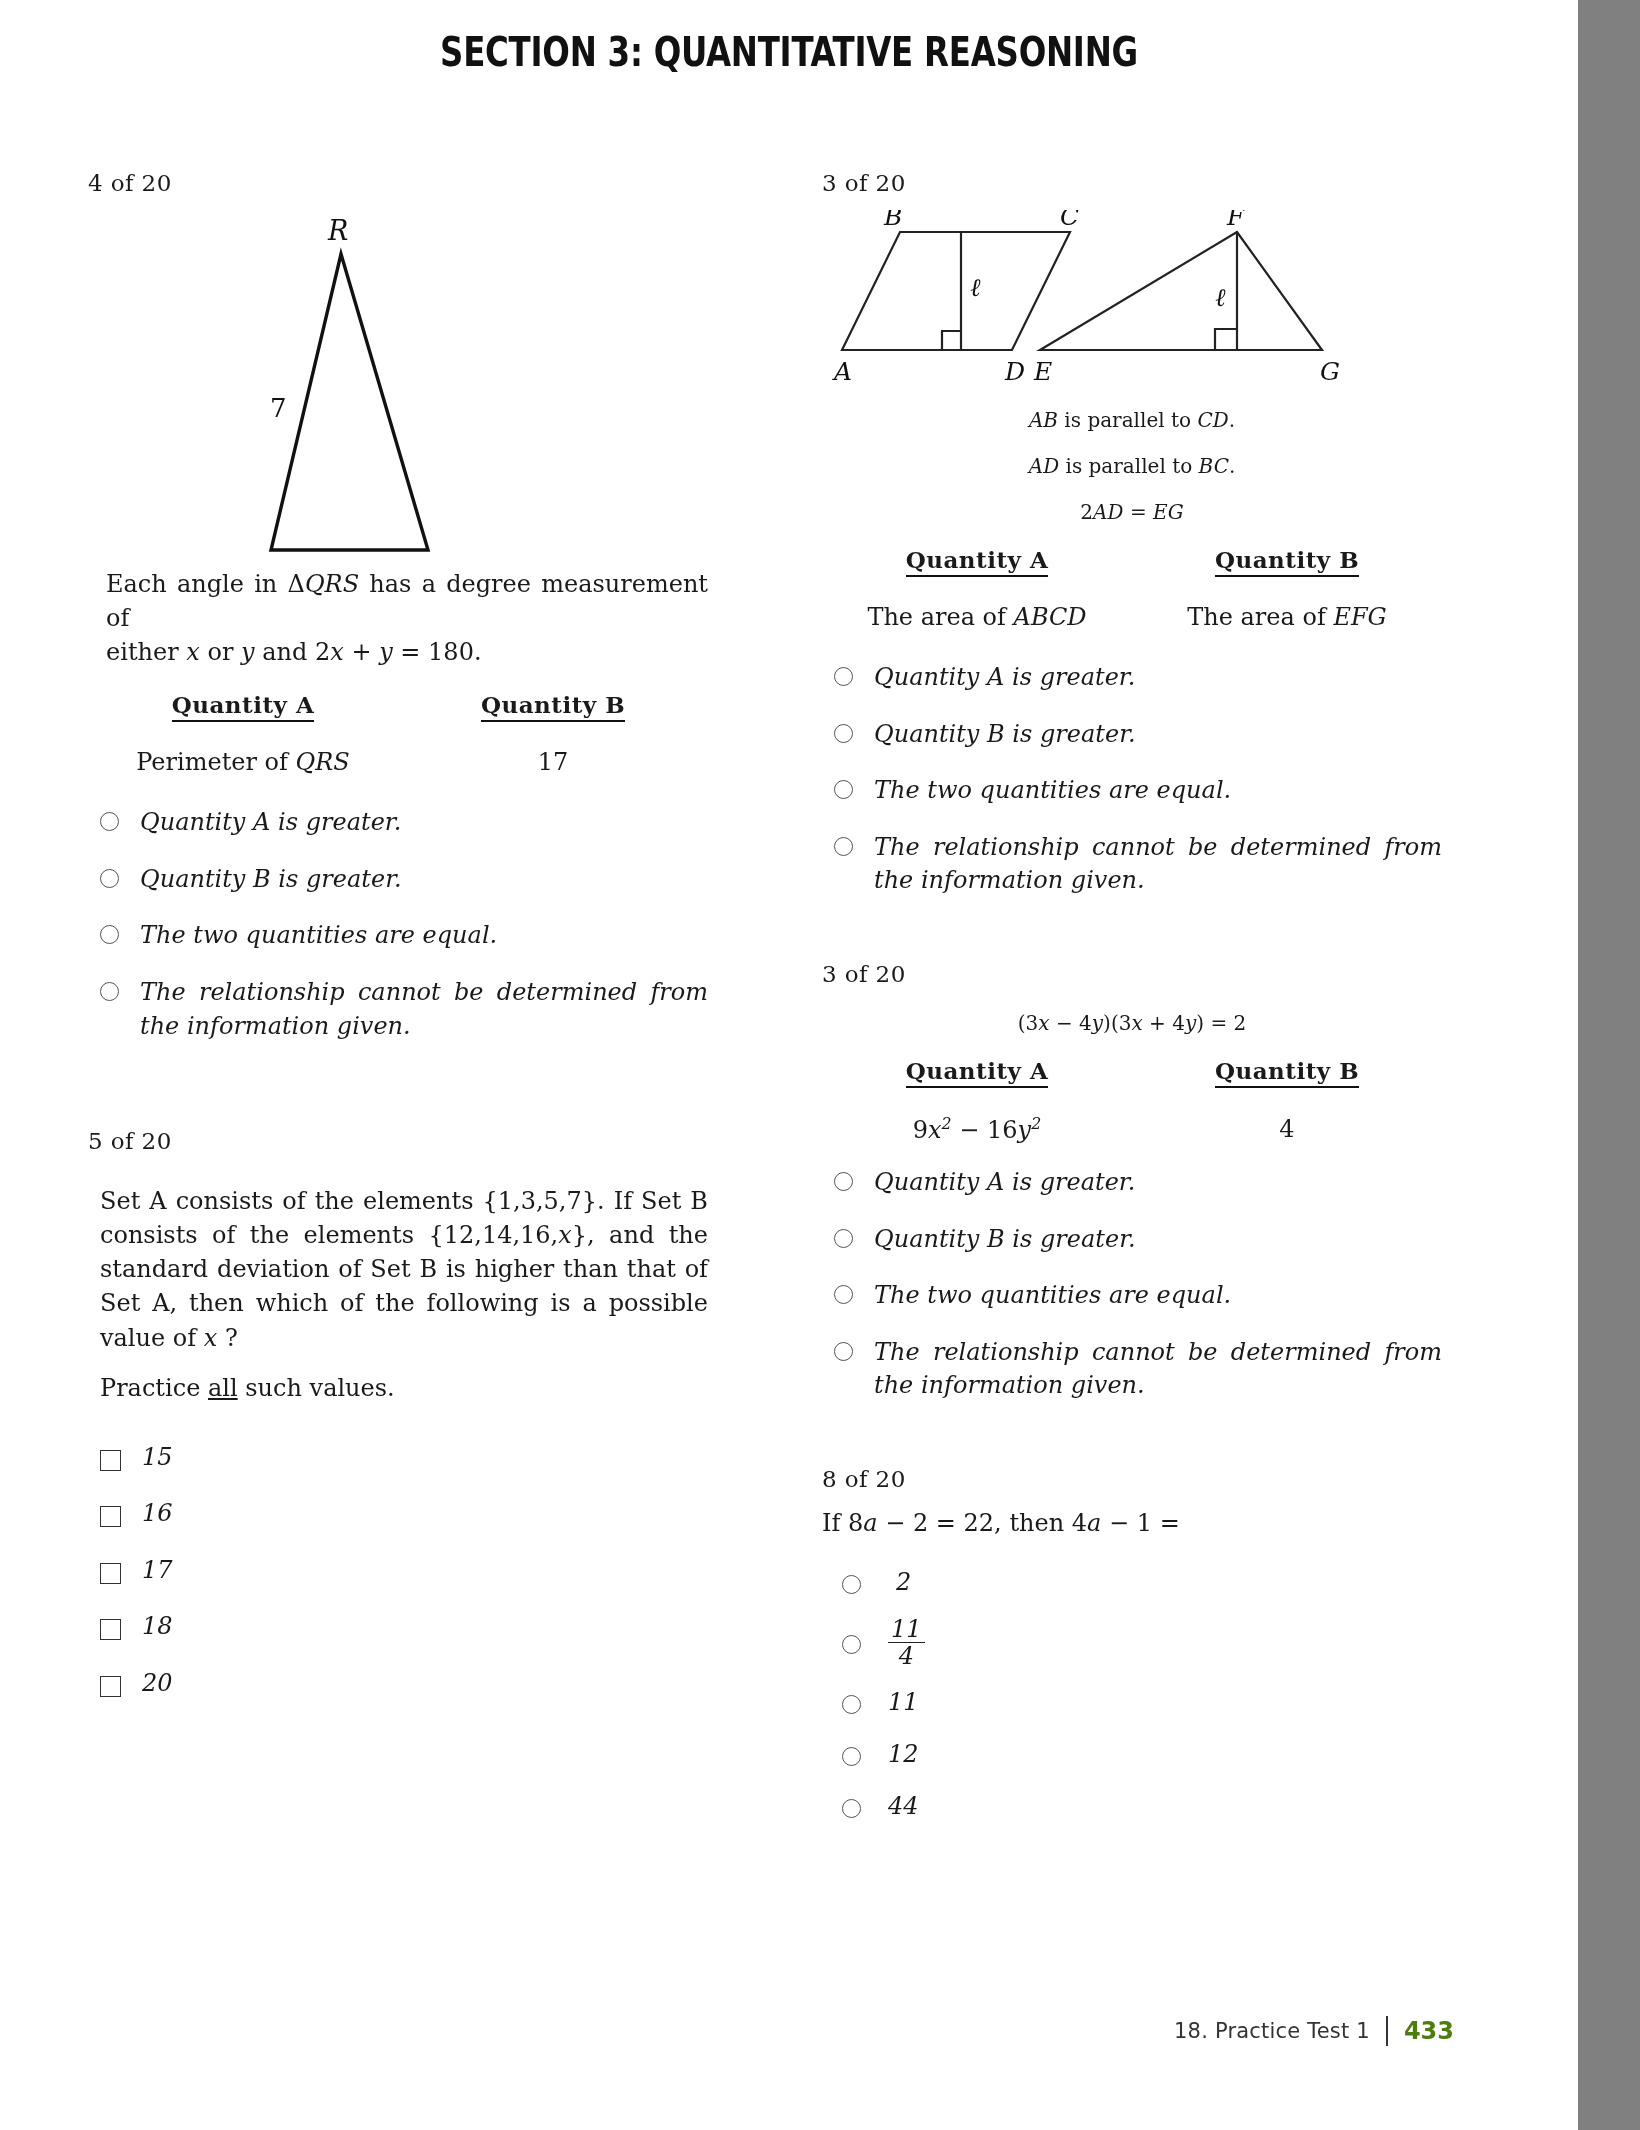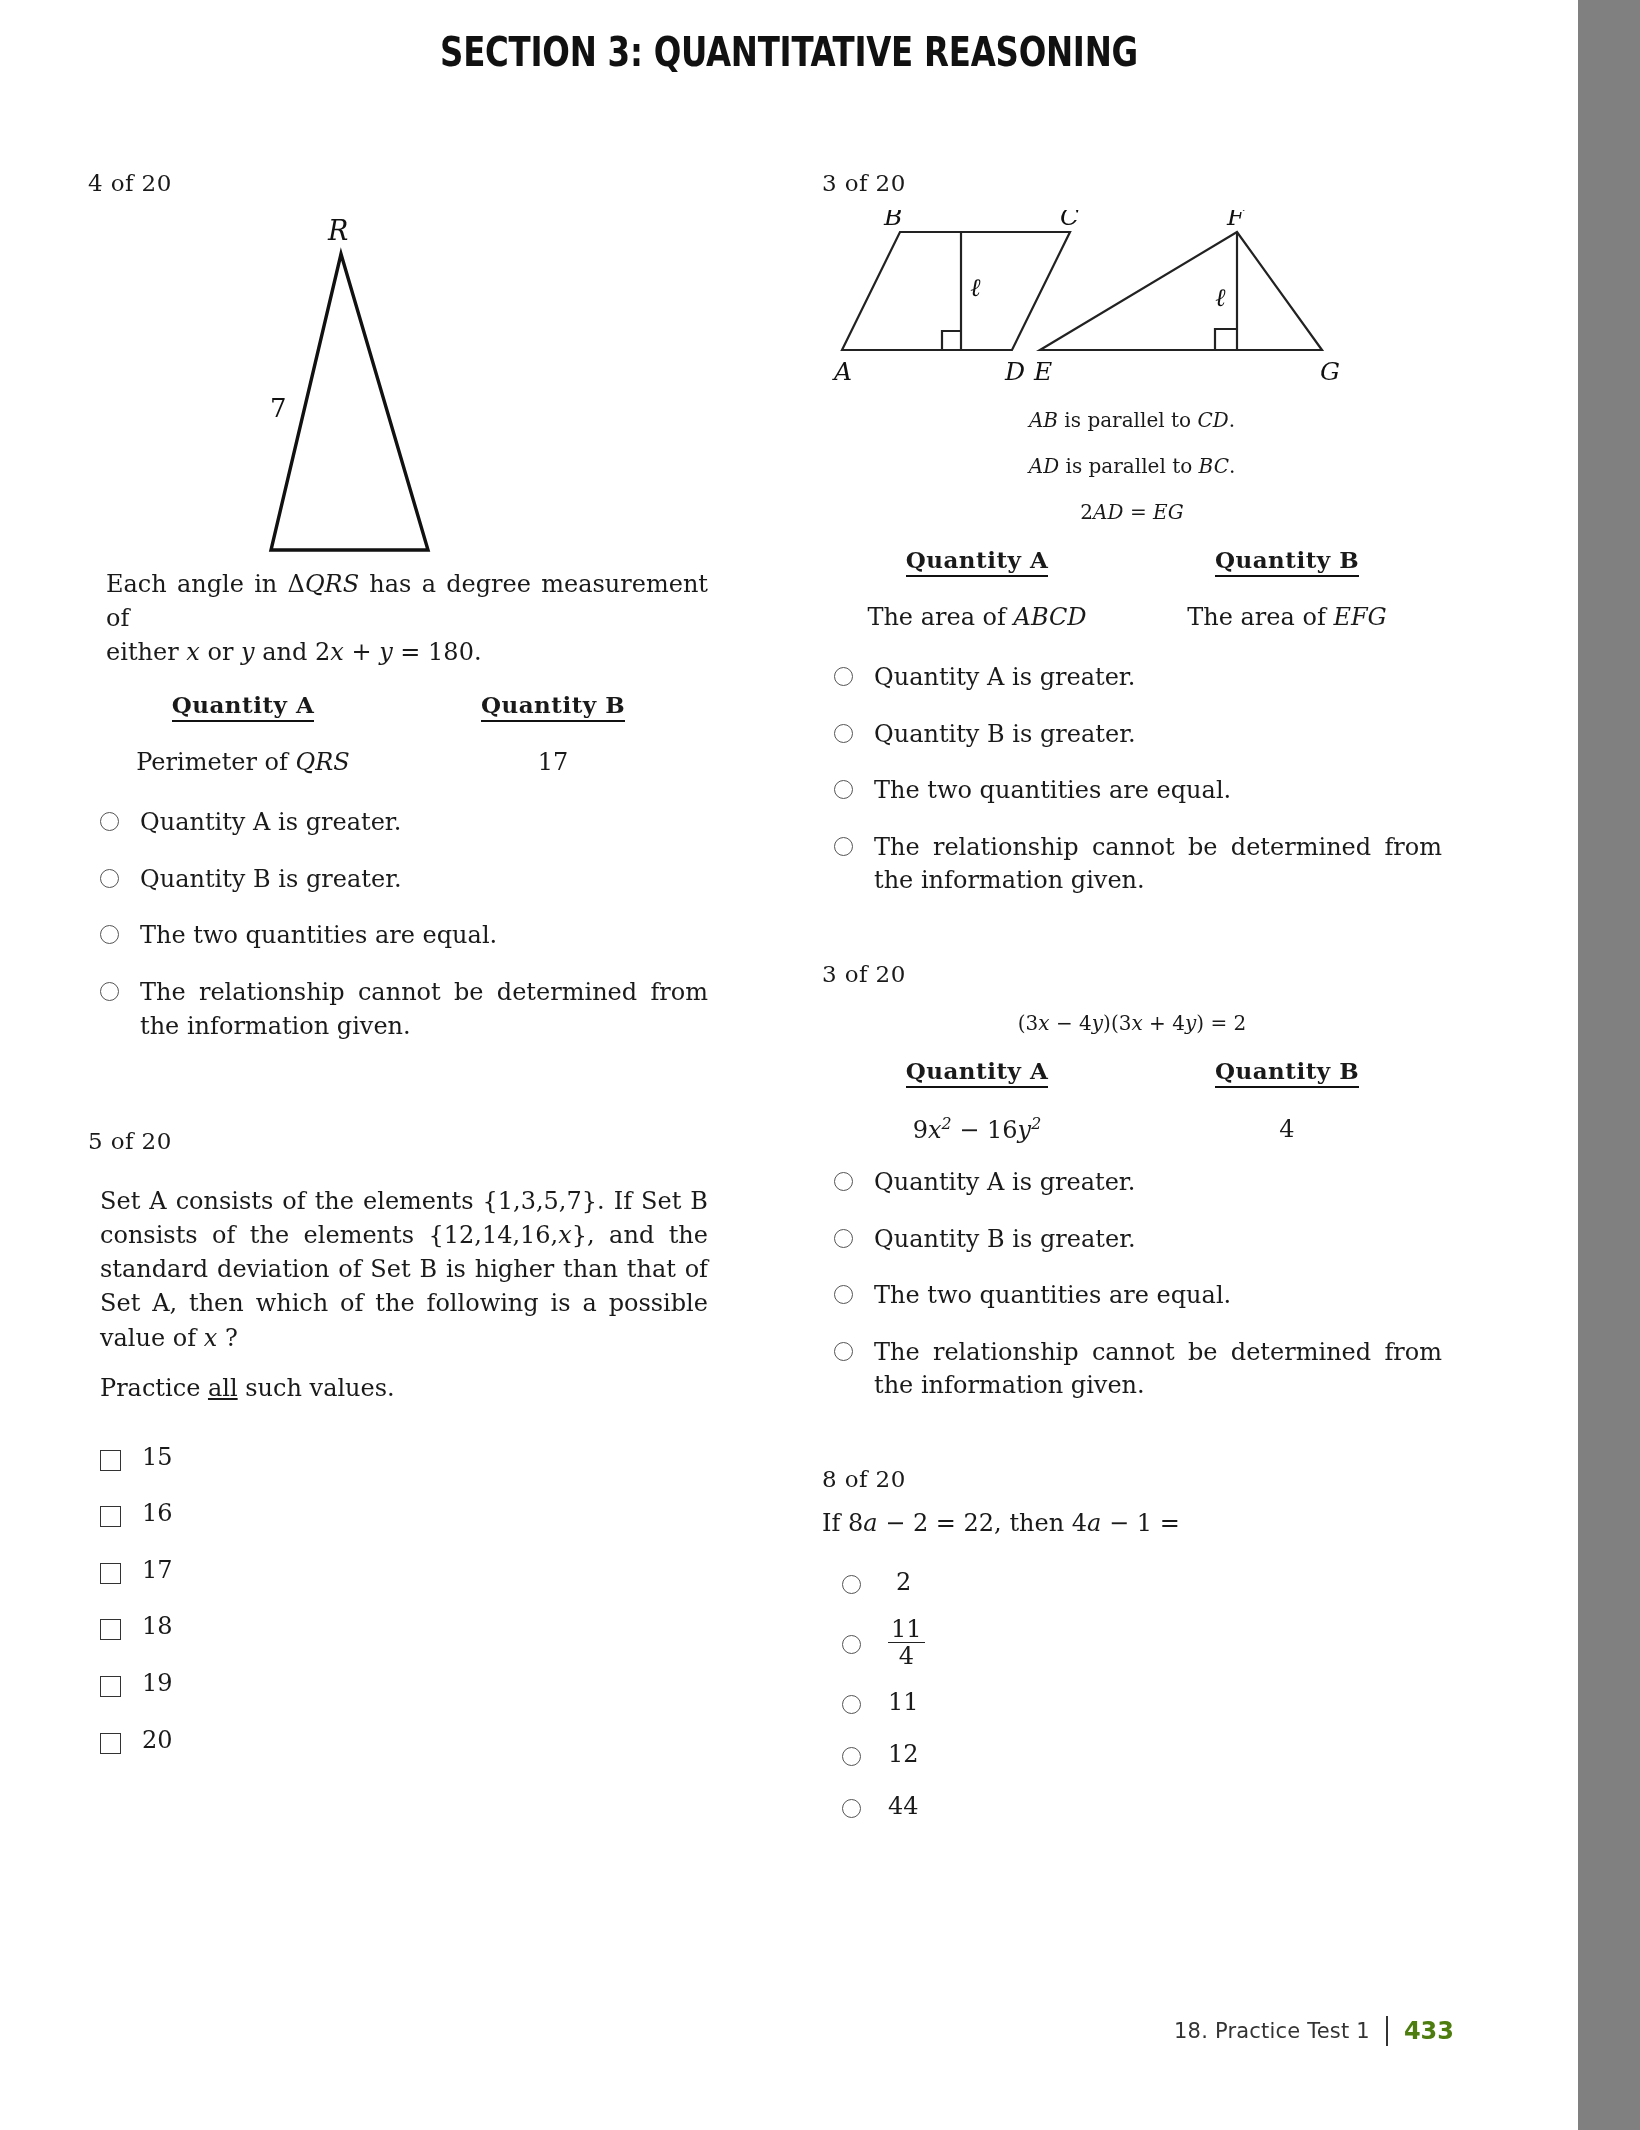--- a/index.html
+++ b/index.html
@@ -108,20 +108,21 @@
 
   
   .options {
     margin-top: 30px;
     margin-left: 12px;
   }
   .opt {
     display: flex;
     align-items: flex-start;
     margin-bottom: 23px;
+    font-style: italic;
   }
   .opt .bullet {
     flex: 0 0 auto;
     margin-right: 21px;
     margin-top: 6px;
   }
   .circ {
     display: block;
     width: 17px;
     height: 17px;
@@ -300,26 +301,20 @@
         <div class="opt narrow center-bullet">
           <span class="bullet">
               <span class="sq"></span>
             </span>
           <span class="otext">18</span>
         </div>
         <div class="opt narrow center-bullet">
           <span class="bullet">
               <span class="sq"></span>
             </span>
-          <span class="otext">19</span>
-        </div>
-        <div class="opt narrow center-bullet">
-          <span class="bullet">
-              <span class="sq"></span>
-            </span>
           <span class="otext">20</span>
         </div>
       </div>
     </div>
 
   </div>
 
   <div class="col col-right">
 
     <div>

